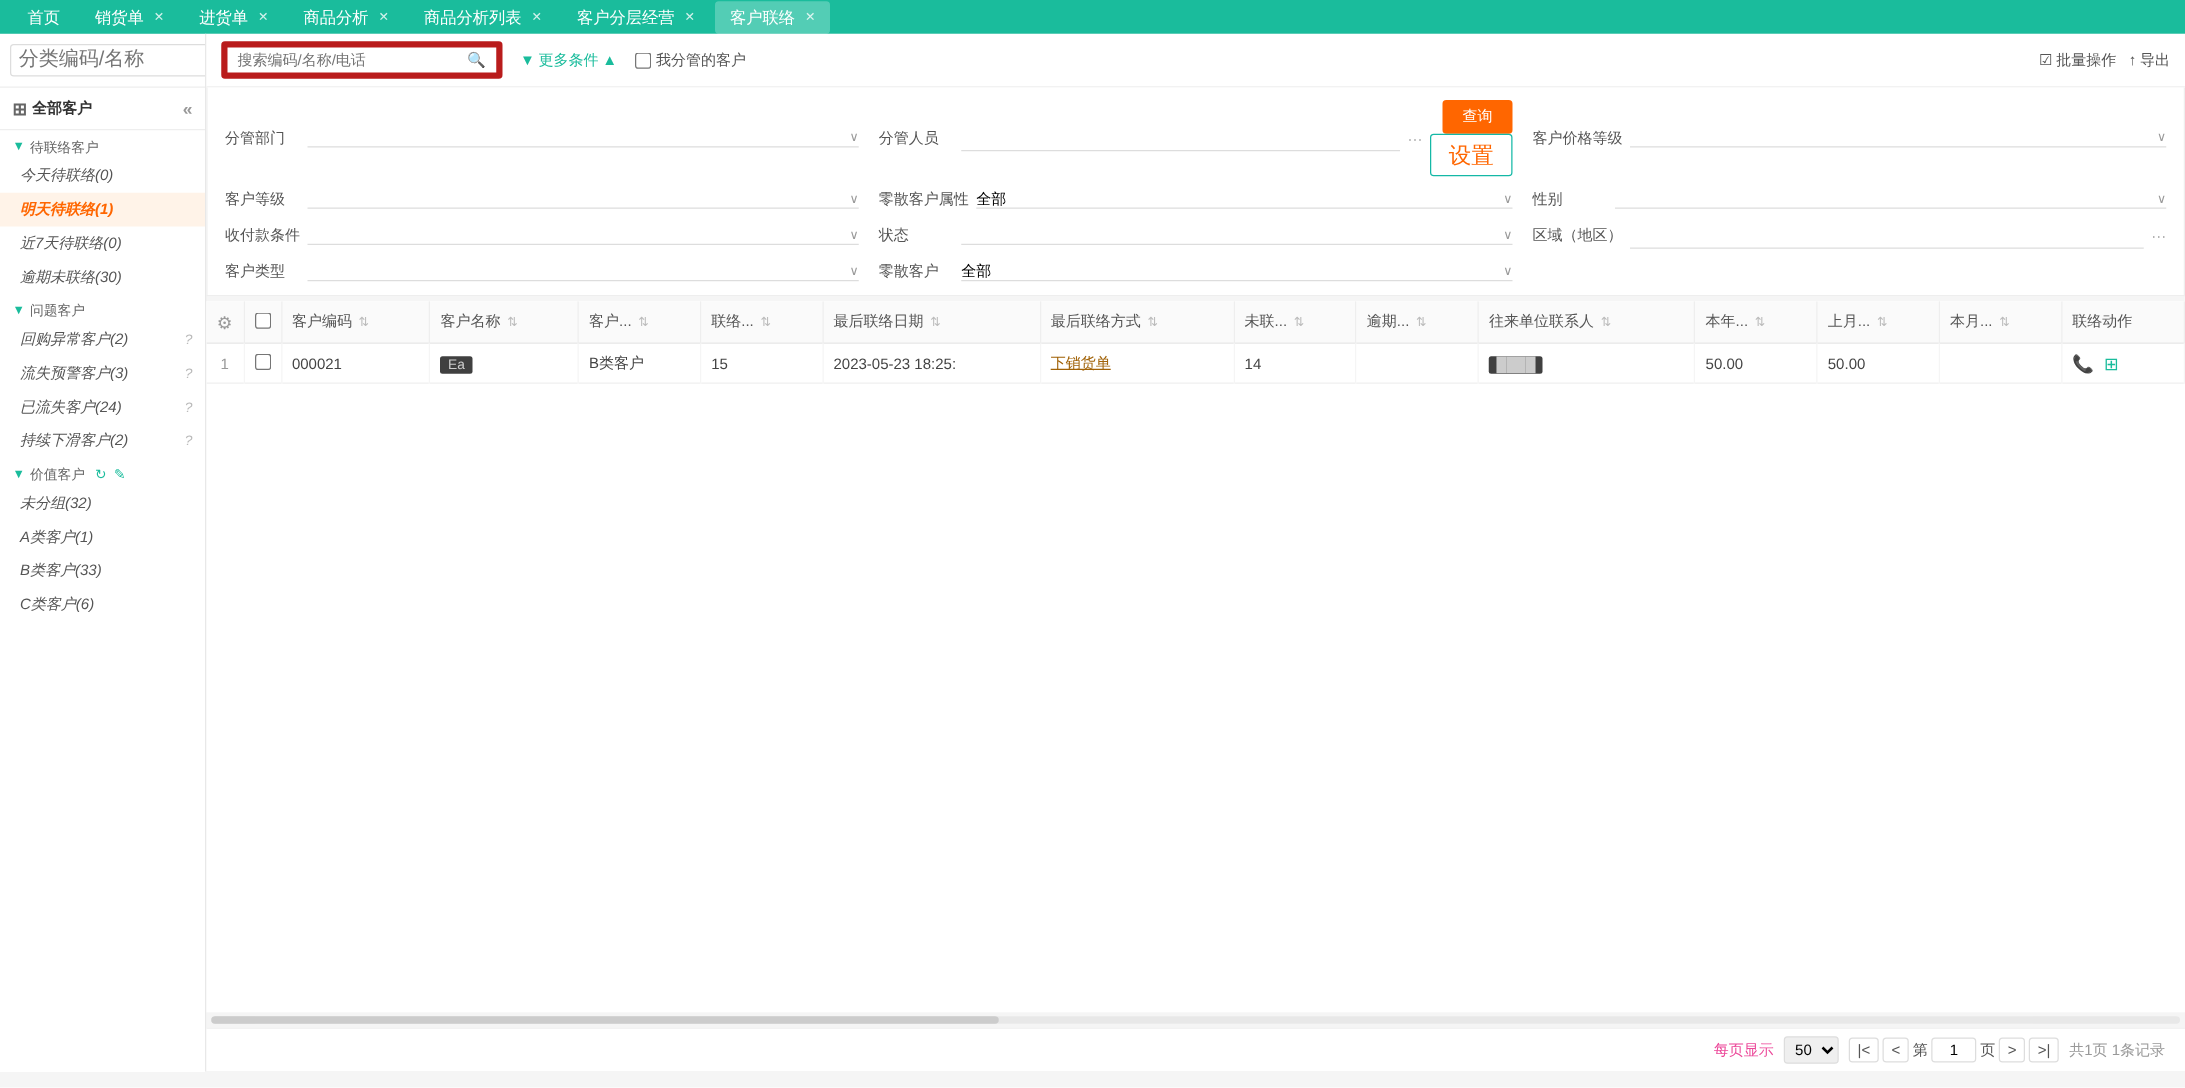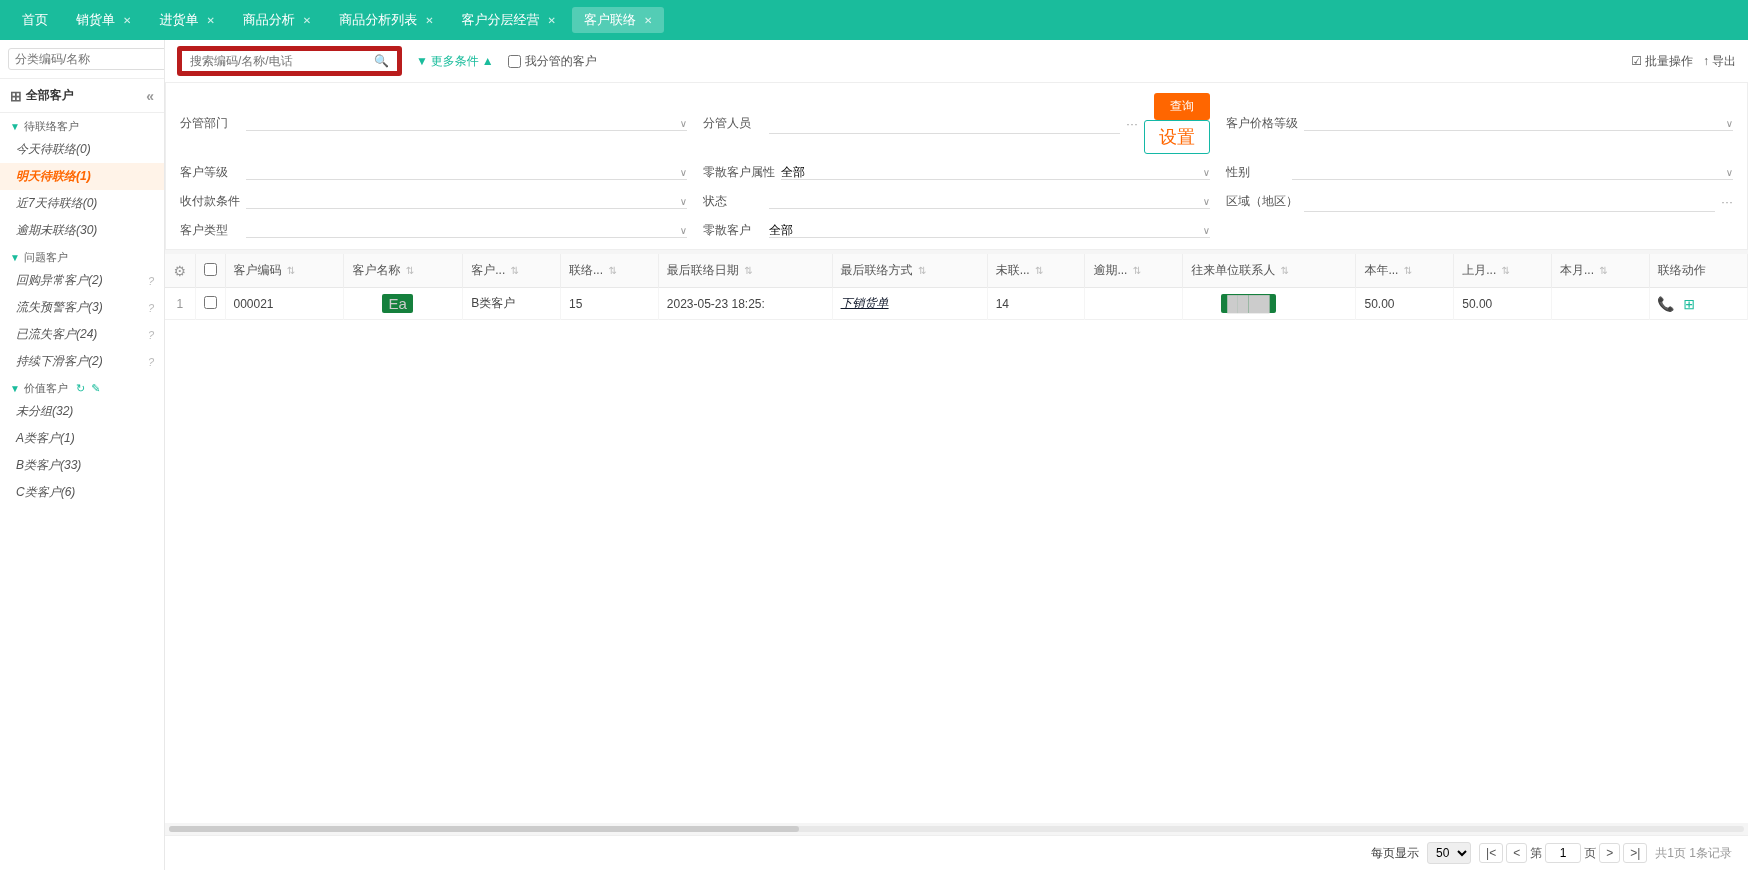--- a/index.html
+++ b/index.html
@@ -1,40 +1,40 @@
 <!DOCTYPE html>
 <html><head>
   <meta charset="utf-8">
   <style>
     * { margin: 0; padding: 0; box-sizing: border-box; }
     body { font-family: 'Microsoft YaHei', Arial, sans-serif; font-size: 12px; background: #f5f5f5; color: #333; width: 1748px; min-height: 870px; overflow-x: hidden; }
 
     
     .top-nav {
-      display: flex; align-items: center; background: #1abc9c; height: 40px; padding: 0 10px; gap: 4px;
+      display: flex; align-items: center; background: #1abc9c; height: 27px; padding: 0 10px; gap: 4px;
     }
     .nav-item {
       color: #fff; padding: 4px 12px; cursor: pointer; font-size: 13px; display: flex; align-items: center; gap: 4px; border-radius: 3px; white-space: nowrap;
     }
     .nav-item.active { background: rgba(255,255,255,0.25); }
     .nav-item .close-x { font-size: 10px; margin-left: 4px; opacity: 0.8; }
 
     
     .main-layout { display: flex; height: calc(870px - 40px); }
 
     
     .sidebar {
       width: 165px; min-width: 165px; background: #fff; border-right: 1px solid #e8e8e8;
       display: flex; flex-direction: column; overflow-y: auto;
     }
     .sidebar-search {
       padding: 8px; display: flex; align-items: center; border-bottom: 1px solid #eee;
     }
     .sidebar-search input {
-      flex: 1; border: 1px solid #ddd; border-radius: 3px; padding: 3px 6px; font-size: 12px; outline: none;
+      flex: 1; border: 1px solid #ddd; border-radius: 3px; padding: 3px 6px; font-size: 16px; outline: none;
     }
     .sidebar-all {
       padding: 8px 10px; display: flex; align-items: center; justify-content: space-between; font-weight: bold; border-bottom: 1px solid #eee; cursor: pointer;
     }
     .sidebar-all .grid-icon { color: #666; font-size: 14px; }
     .sidebar-all .collapse-icon { color: #999; font-size: 14px; }
     .sidebar-group-title {
       padding: 6px 10px 2px; color: #666; font-size: 11px; display: flex; align-items: center; gap: 4px;
     }
     .sidebar-group-title .triangle { color: #1abc9c; font-size: 10px; }
@@ -84,30 +84,30 @@
     .filter-btns-col { display: flex; flex-direction: column; gap: 0; align-items: flex-end; justify-content: center; }
 
     
     .table-section { flex: 1; overflow: auto; background: #fff; margin-top: 4px; }
     table { width: 100%; border-collapse: collapse; font-size: 12px; }
     table thead tr { background: #fafafa; border-bottom: 1px solid #e8e8e8; }
     table thead th { padding: 8px 8px; color: #555; font-weight: 500; text-align: left; border-right: 1px solid #eee; white-space: nowrap; cursor: pointer; }
     table thead th .col-sort { color: #bbb; font-size: 10px; margin-left: 2px; }
     table tbody tr { border-bottom: 1px solid #f0f0f0; }
     table tbody td { padding: 7px 8px; color: #444; border-right: 1px solid #f5f5f5; white-space: nowrap; }
-    .td-link { color: #0f172a; text-decoration: underline; cursor: pointer; font-style: italic; }
-    .td-blurred { color: #ccc; font-size: 15px; background: #15803d; border-radius: 2px; padding: 1px 6px; margin-left: 30px; }
+    .td-link { color: #a16207; text-decoration: underline; cursor: pointer; }
+    .td-blurred { color: #ccc; font-size: 11px; background: #404040; border-radius: 2px; padding: 1px 6px; }
     .action-icons { display: flex; gap: 8px; align-items: center; }
     .action-icon { color: #1abc9c; cursor: pointer; font-size: 14px; }
 
     
     .table-footer {
       background: #fff; border-top: 1px solid #eee; padding: 6px 16px; display: flex; align-items: center; justify-content: flex-end; gap: 8px; font-size: 12px; color: #555;
     }
-    .page-label { color: #404040; }
+    .page-label { color: #ec4899; }
     .page-select { border: 1px solid #ddd; border-radius: 3px; padding: 2px 4px; font-size: 12px; }
     .page-nav { display: flex; align-items: center; gap: 3px; }
     .page-nav button { border: 1px solid #ddd; background: #fff; border-radius: 3px; padding: 2px 6px; cursor: pointer; font-size: 12px; color: #555; }
     .page-input { border: 1px solid #ddd; border-radius: 3px; padding: 2px 4px; width: 36px; text-align: center; font-size: 12px; }
     .record-count { color: #999; }
 
     
     .scroll-area { height: 12px; background: #f5f5f5; display: flex; align-items: center; padding: 0 4px; }
     .scroll-track { flex: 1; height: 6px; background: #e8e8e8; border-radius: 3px; position: relative; }
     .scroll-thumb { position: absolute; left: 0; top: 0; width: 40%; height: 100%; background: #ccc; border-radius: 3px; }

